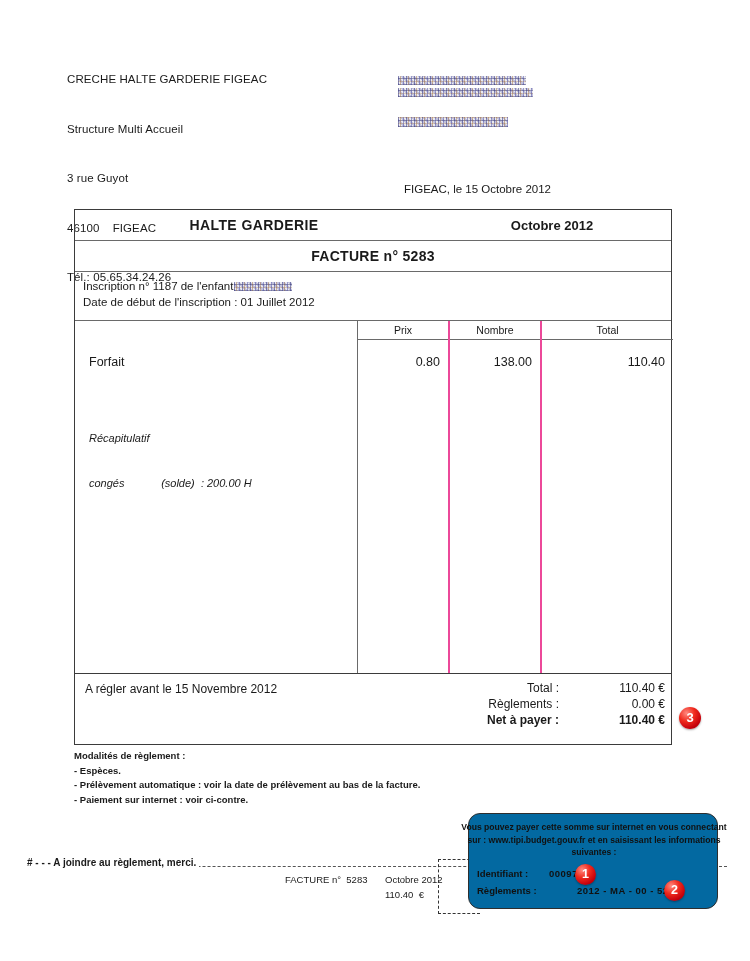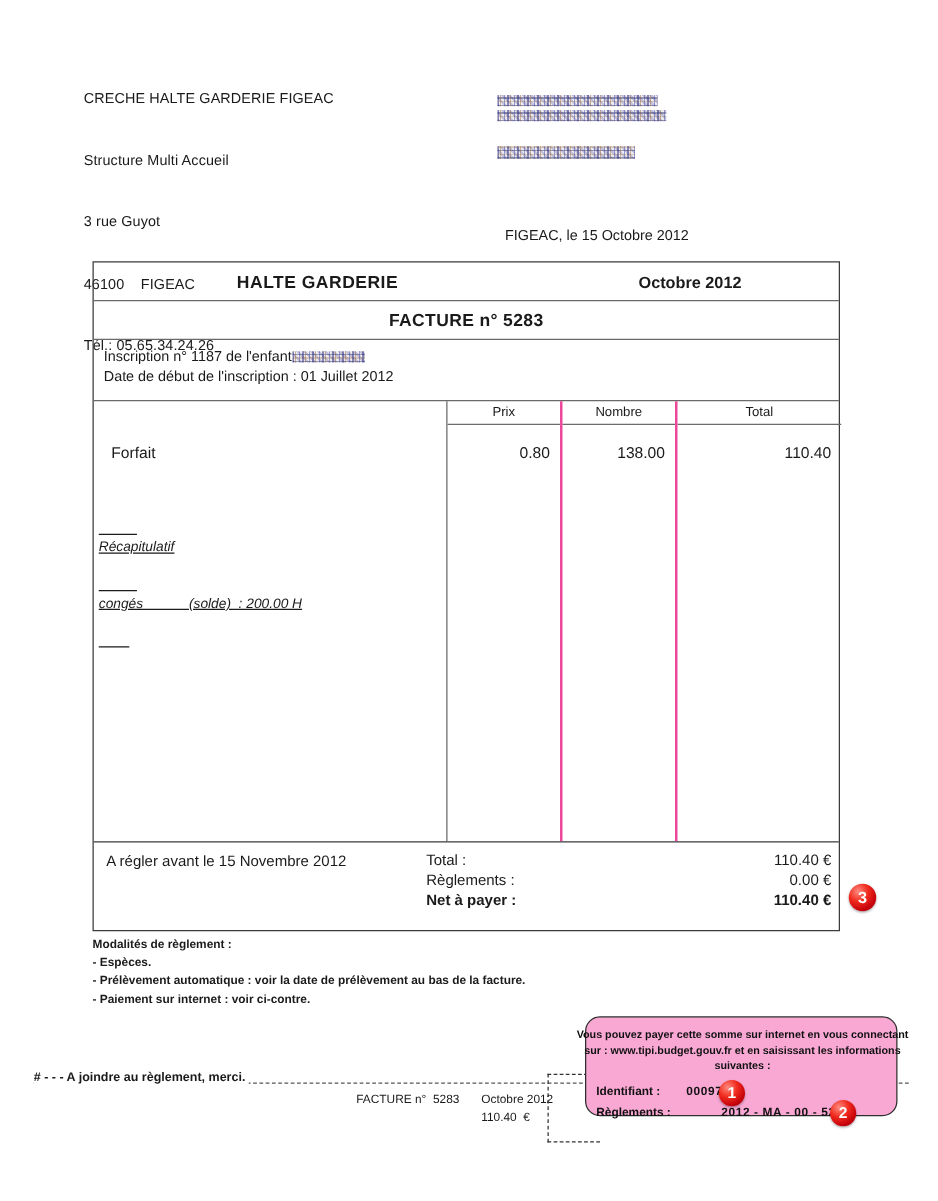--- a/index.html
+++ b/index.html
@@ -162,27 +162,26 @@
     font-size: 12.5px;
     text-align: right;
     padding: 15px 8px 0 0;
   }
   .desc-item {
     font-size: 12.5px;
     padding: 15px 0 0 14px;
   }
   .recap {
     position: absolute;
-    left: 4px;
+    left: 14px;
     top: 80px;
     font-size: 11px;
     font-style: italic;
     line-height: 15px;
     white-space: pre;
-    text-decoration: underline;
   }
 
   
   .totals {
     border-top: 1px solid #3b3b3b;
     height: 71px;
     position: relative;
     box-sizing: border-box;
   }
   .due-text {
@@ -198,21 +197,21 @@
     top: 6px;
     width: 330px;
   }
   .tot-row {
     display: flex;
     font-size: 12px;
     line-height: 16px;
   }
   .tot-row .lbl {
     flex: 1;
-    text-align: left;
+    text-align: right;
     padding-right: 14px;
   }
   .tot-row .amt {
     flex: 0 0 92px;
     text-align: right;
     padding-right: 6px;
     white-space: pre;
   }
   .tot-row.bold .lbl, .tot-row.bold .amt { font-weight: bold; }
 
@@ -298,22 +297,22 @@
     font-size: 9.5px;
     white-space: pre;
   }
 
   
   .tipi {
     position: absolute;
     left: 468px;
     top: 813px;
     width: 250px;
-    height: 80px;
-    background: #f9a8d4;
+    height: 96px;
+    background: #0369a1;
     border: 1.5px solid #2e2e2e;
     border-radius: 12px;
     box-sizing: border-box;
   }
   .tipi-text {
     position: absolute;
     left: -8px;
     top: 7px;
     width: 266px;
     text-align: center;

